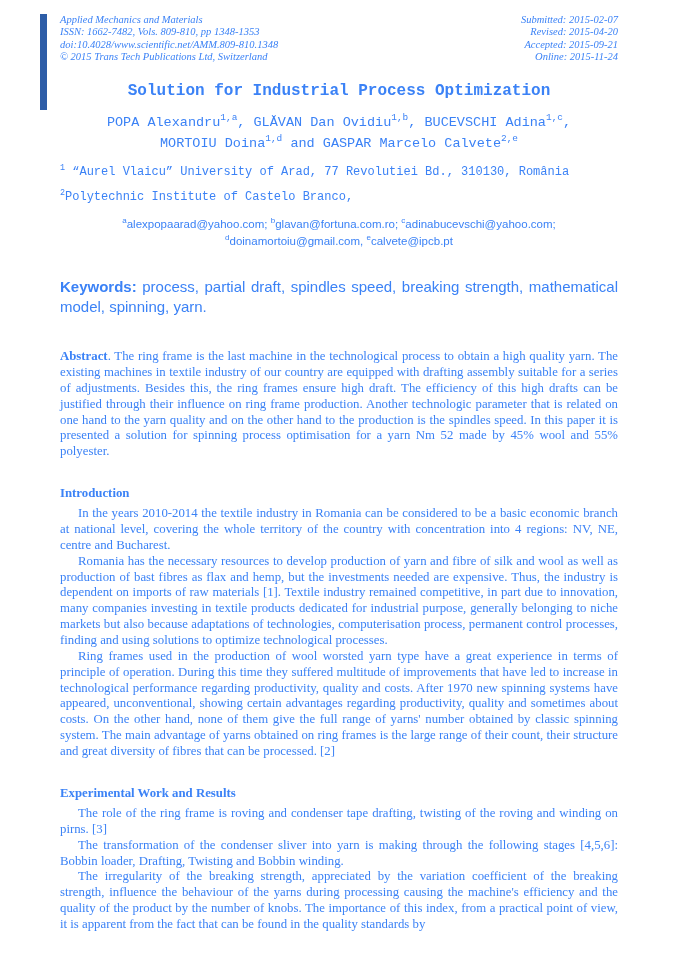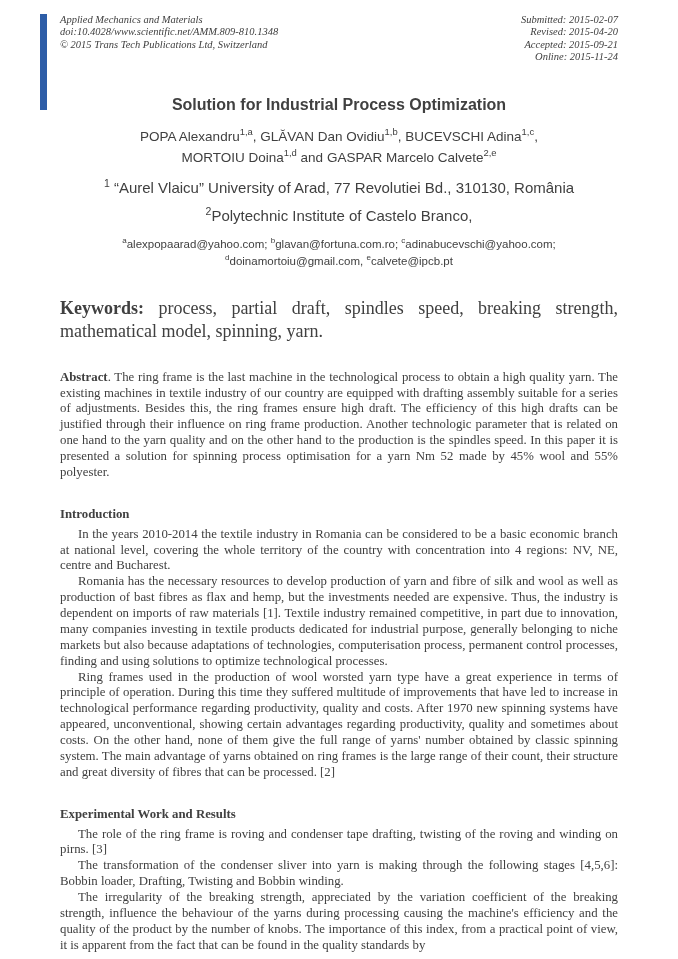--- a/index.html
+++ b/index.html
@@ -5,79 +5,79 @@
   html,body { margin:0; padding:0; background:#ffffff; }
   .page {
     position:relative;
     width:678px; height:959px;
     margin:0 auto;
     background:#ffffff;
     box-sizing:border-box;
     padding:14px 60px 0 60px;
     overflow:hidden;
     font-family:"Liberation Serif", serif;
-    color:#404040;
+    color:#3b82f6;
   }
   .accent-bar {
     position:absolute;
     left:40px; top:14px;
     width:7px; height:96px;
     background:#2d5da7;
   }
   .header {
     display:flex;
     justify-content:space-between;
     font-style:italic;
     font-size:10.5px;
     line-height:1.18;
   }
   .header-right { text-align:right; }
   .title {
     text-align:center;
-    font-family:Liberation Sans, sans-serif;
+    font-family:Liberation Mono, monospace;
     font-weight:bold;
     font-size:16px;
-    margin-top:32px;
+    margin-top:18px;
   }
   .authors {
     text-align:center;
-    font-family:Liberation Sans, sans-serif;
+    font-family:Liberation Mono, monospace;
     font-size:13.5px;
     line-height:1.4;
     margin-top:11px;
   }
   .authors sup, .affil sup, .emails sup { font-size:70%; }
   .affil {
-    text-align:center;
-    font-family:Liberation Sans, sans-serif;
-    font-size:15px;
+    text-align:left;
+    font-family:Liberation Mono, monospace;
+    font-size:12px;
     line-height:1.3;
   }
   .affil-1 { margin-top:10px; }
   .affil-2 { margin-top:7px; }
   .emails {
     text-align:center;
     font-family:"Liberation Sans", sans-serif;
     font-size:11.5px;
     line-height:1.35;
     margin-top:11px;
   }
   .keywords {
-    font-family:Liberation Serif, serif;
-    font-size:18px;
+    font-family:Liberation Sans, sans-serif;
+    font-size:15px;
     line-height:1.3;
     text-align:justify;
     margin-top:28px;
   }
   .keywords b { font-weight:bold; }
   .abstract {
     font-size:12.8px;
     line-height:1.24;
     text-align:justify;
-    margin-top:26px;
+    margin-top:33px;
   }
   .abstract b { font-weight:bold; }
   .section-heading {
     font-size:12.8px;
     font-weight:bold;
     margin-top:26px;
     margin-bottom:5px;
   }
   .para {
     font-size:12.8px;
@@ -90,20 +90,21 @@
 </head>
 <body>
 
 <div class="page">
 
   <div class="accent-bar"></div>
 
   <div class="header">
     <div class="header-left">
       <div>Applied Mechanics and Materials</div>
+      <div>ISSN: 1662-7482, Vols. 809-810, pp 1348-1353</div>
       <div>doi:10.4028/www.scientific.net/AMM.809-810.1348</div>
       <div>© 2015 Trans Tech Publications Ltd, Switzerland</div>
     </div>
     <div class="header-right">
       <div>Submitted: 2015-02-07</div>
       <div>Revised: 2015-04-20</div>
       <div>Accepted: 2015-09-21</div>
       <div>Online: 2015-11-24</div>
     </div>
   </div>

